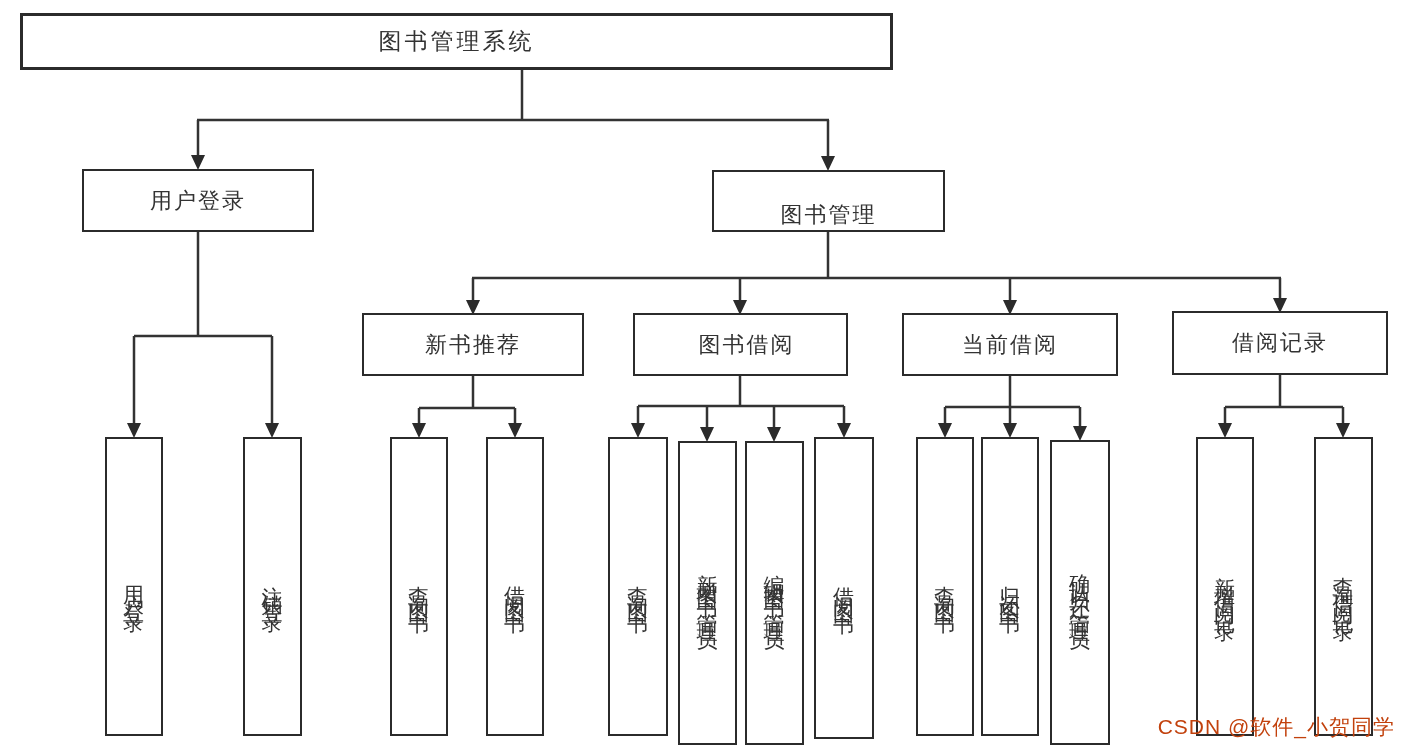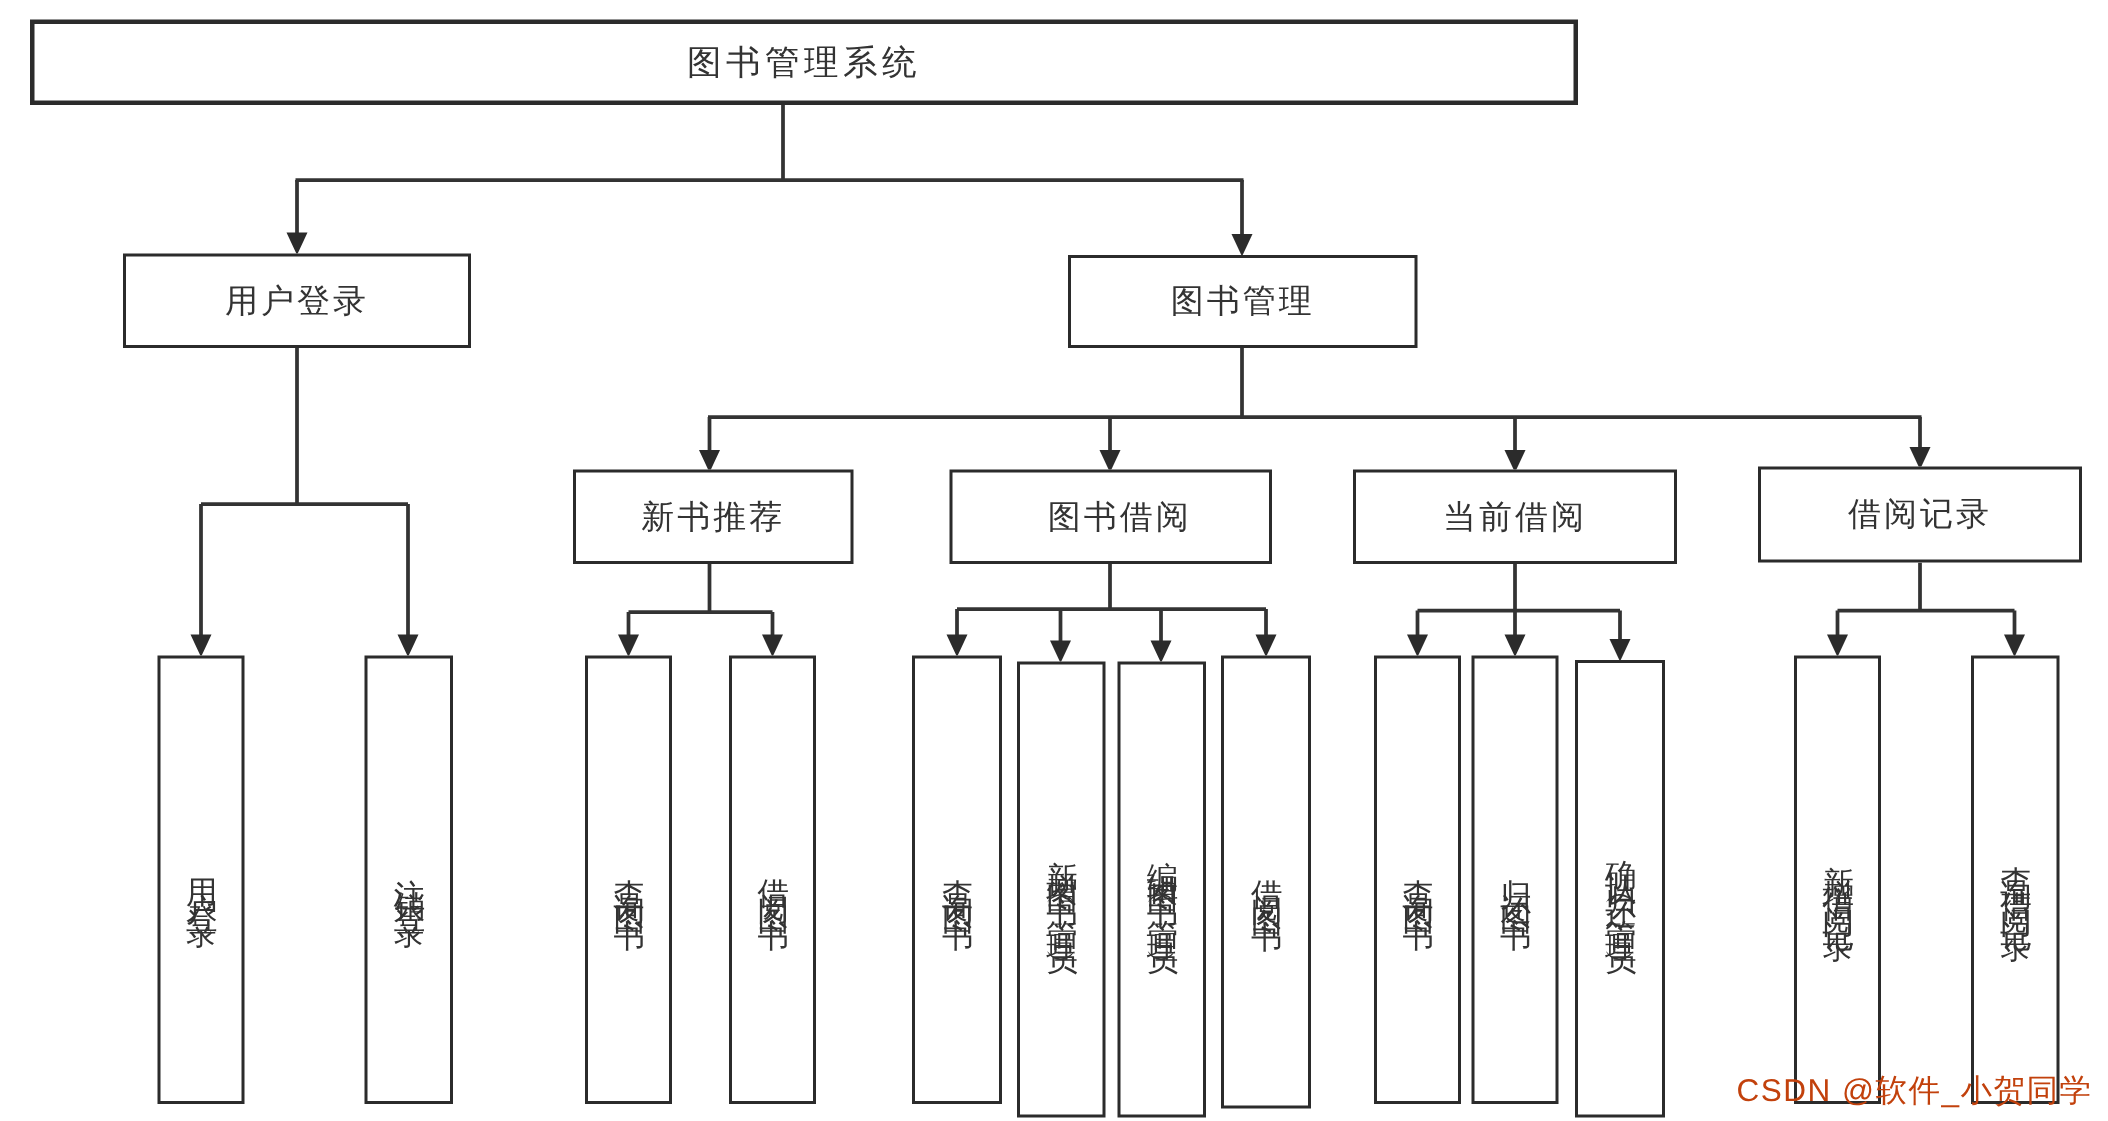--- a/index.html
+++ b/index.html
@@ -110,32 +110,32 @@
       <polygon points="1073,426 1087,426 1080,441"></polygon>
 
     <path d="M1280,375 V408"></path>
     <path d="M1225,407 H1343"></path>
     <path d="M1225,407 V424"></path>
       <polygon points="1218,423 1232,423 1225,438"></polygon>
     <path d="M1343,407 V424"></path>
       <polygon points="1336,423 1350,423 1343,438"></polygon>
   </svg>
 
-  <div class="hbox" style="left:20px;top:13px;width:1032px;height:57px;">
+  <div class="hbox" style="left:20px;top:13px;width:873px;height:57px;">
     <span>图书管理系统</span>
   </div>
 
   <div class="hbox sub" style="left:82px;top:169px;width:232px;height:63px;">
     <span>用户登录</span>
   </div>
-  <div class="hbox sub" style="left:712px;top:170px;width:233px;height:62px;">
+  <div class="hbox sub" style="left:712px;top:170px;width:233px;height:62px;align-items:flex-end;">
     <span>图书管理</span>
   </div>
 
-  <div class="hbox sub" style="left:382px;top:313px;width:187px;height:63px;">
+  <div class="hbox sub" style="left:362px;top:313px;width:222px;height:63px;">
     <span>新书推荐</span>
   </div>
   <div class="hbox sub" style="left:633px;top:313px;width:215px;height:63px;padding-left:12px;">
     <span>图书借阅</span>
   </div>
   <div class="hbox sub" style="left:902px;top:313px;width:216px;height:63px;">
     <span>当前借阅</span>
   </div>
   <div class="hbox sub" style="left:1172px;top:311px;width:216px;height:64px;">
     <span>借阅记录</span>

